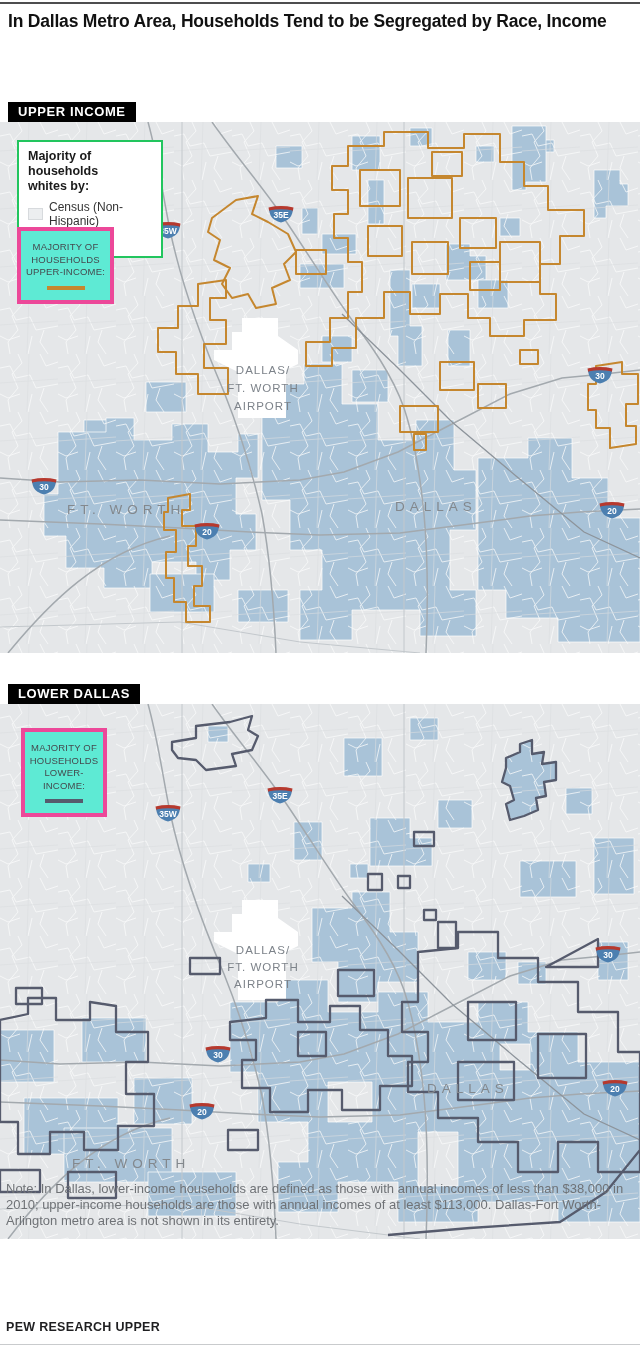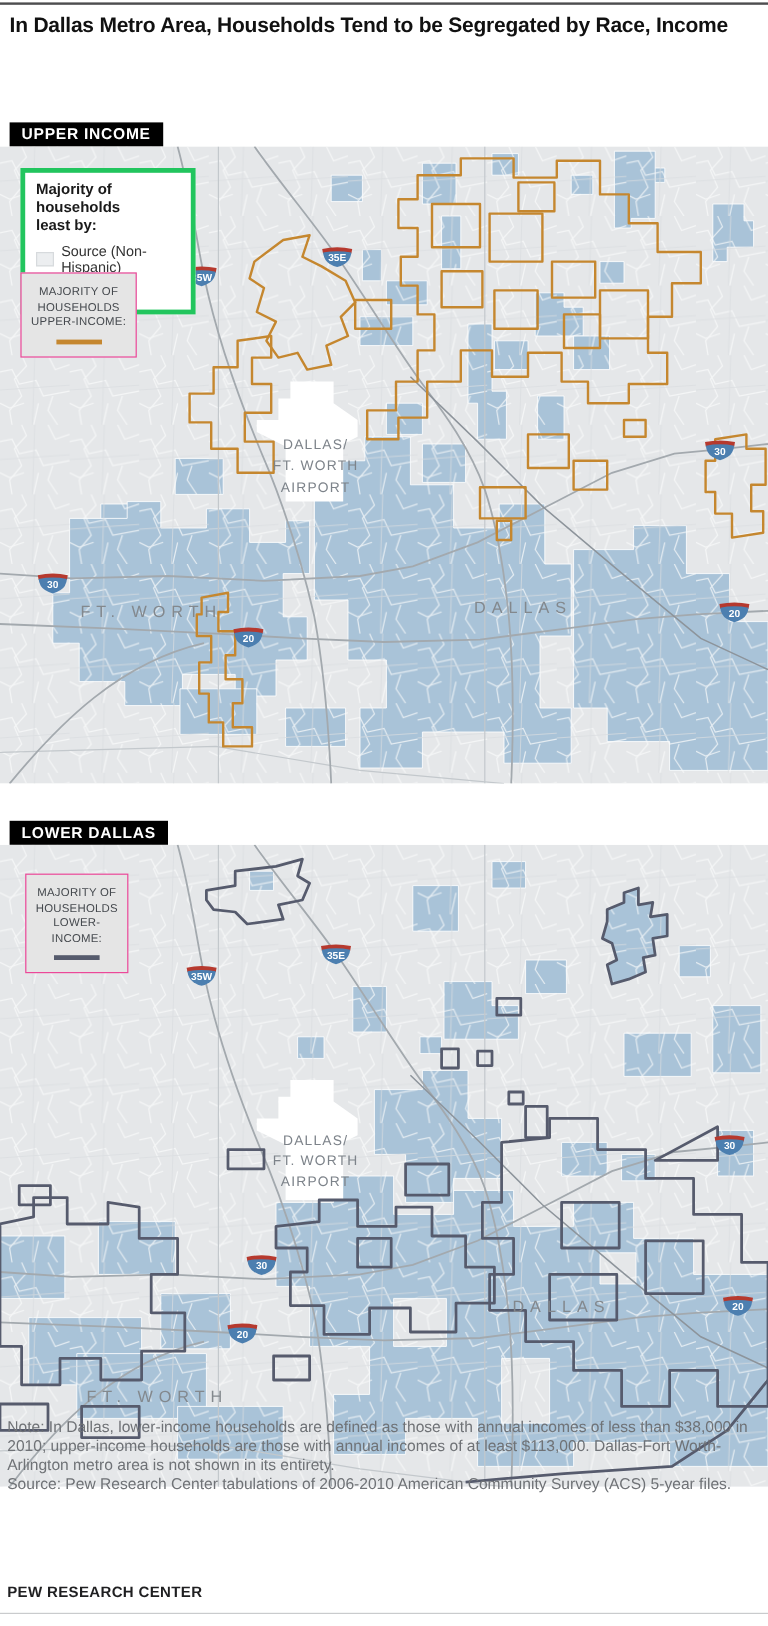--- a/index.html
+++ b/index.html
@@ -30,28 +30,28 @@
   .out-upper{fill:none;stroke:var(--c-upper,#c5872f);stroke-width:2;stroke-linejoin:round;}
   .out-lower{fill:none;stroke:var(--c-lower,#565b6d);stroke-width:2.3;stroke-linejoin:round;}
   .city{font-family:"Liberation Sans",sans-serif;font-size:13.5px;letter-spacing:5px;fill:#83888d;}
   .apt{font-family:"Liberation Sans",sans-serif;font-size:11.5px;letter-spacing:1px;
     fill:#7d838a;text-anchor:middle;}
   .shield-txt{font-family:"Liberation Sans",sans-serif;font-size:8.5px;font-weight:bold;
     fill:#fff;text-anchor:middle;}
 
   
   .legend-race{position:absolute;left:17px;top:18px;width:146px;background:#fff;
-    border:4px solid #22c55e;box-sizing:border-box;padding:7px 9px 8px 9px;}
+    border:2px solid #22c55e;box-sizing:border-box;padding:7px 9px 8px 9px;}
   .lr-title{font-size:12.5px;font-weight:bold;color:#1a1a1a;line-height:15px;}
   .lr-item{display:flex;align-items:center;margin-top:6px;}
   .lr-swatch{width:15px;height:12px;margin-right:6px;flex:0 0 auto;}
   .sw-white{background:var(--c-white_tract,#eceef0);border:1px solid #d7dadd;box-sizing:border-box;}
   .sw-blue{background:var(--c-nonwhite,#a9c3d8);}
   .lr-label{font-size:12px;color:#333;}
-  .legend-income{position:absolute;background:#e5e5e5;border:1px solid #ec4899;
+  .legend-income{position:absolute;background:#5eead4;border:4px solid #ec4899;
     box-sizing:border-box;text-align:center;padding:10px 2px 9px 2px;}
   .li-1{left:17px;top:105px;width:97px;}
   .li-2{left:21px;top:24px;width:86px;}
   .li-line{font-size:9.5px;line-height:12.5px;color:#45494e;letter-spacing:.2px;}
   .inc-rule{width:38px;height:4px;margin:7px auto 1px auto;}
   .inc-upper{background:var(--c-upper,#c5872f);}
   .inc-lower{background:var(--c-lower,#565b6d);}
 
   
   .footnote{position:absolute;left:6px;top:1181px;width:630px;
@@ -198,25 +198,25 @@
         <g transform="translate(598,379)">
             <use href="#ishield"></use>
             <text class="shield-txt" x="14" y="12.8">20</text>
           </g>
       </g>
     </svg>
 
     <div class="legend-race">
       <div class="lr-title">
         <span>Majority of households</span><br>
-        <span>least by:</span>
+        <span>whites by:</span>
       </div>
       <div class="lr-item">
         <span class="lr-swatch sw-white"></span>
-        <span class="lr-label">Source (Non-Hispanic)</span>
+        <span class="lr-label">Census (Non-Hispanic)</span>
       </div>
       <div class="lr-item">
         <span class="lr-swatch sw-blue"></span>
         <span class="lr-label">Non-whites</span>
       </div>
     </div>
 
     <div class="legend-income li-1">
       <div class="li-line">MAJORITY OF</div>
       <div class="li-line">HOUSEHOLDS</div>
@@ -354,17 +354,16 @@
     <div class="legend-income li-2">
       <div class="li-line">MAJORITY OF</div>
       <div class="li-line">HOUSEHOLDS</div>
       <div class="li-line">LOWER-INCOME:</div>
       <div class="inc-rule inc-lower"></div>
     </div>
   </div>
 
   <div class="footnote">
     <p>Note: In Dallas, lower-income households are defined as those with annual incomes of less than $38,000 in 2010; upper-income households are those with annual incomes of at least $113,000. Dallas-Fort Worth-Arlington metro area is not shown in its entirety.</p>
-    <p>Source: Pew Research Center tabulations of 2006-2010 American Community Survey (ACS) 5-year files.</p>
   </div>
-  <div class="brand">PEW RESEARCH CENTER</div>
+  <div class="brand">PEW RESEARCH UPPER</div>
   <div class="bottom-rule"></div>
 </div>
 
 </body></html>

